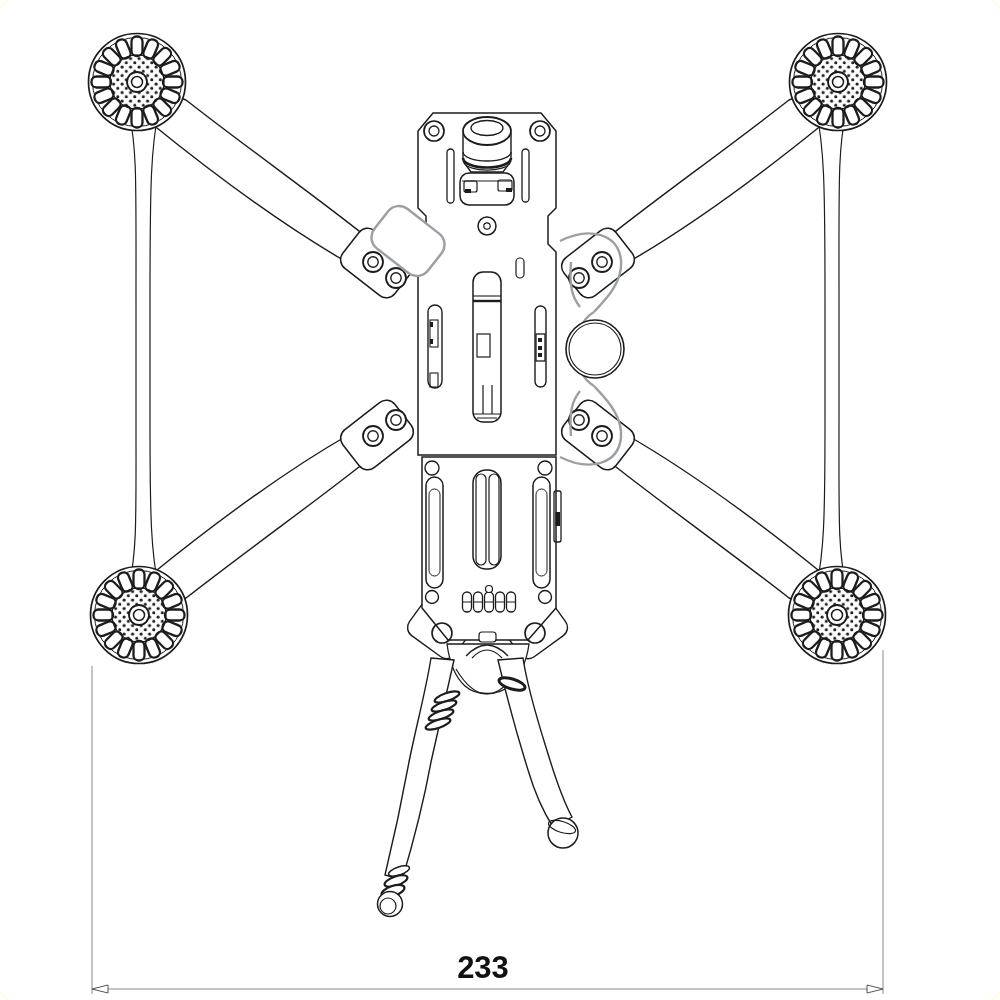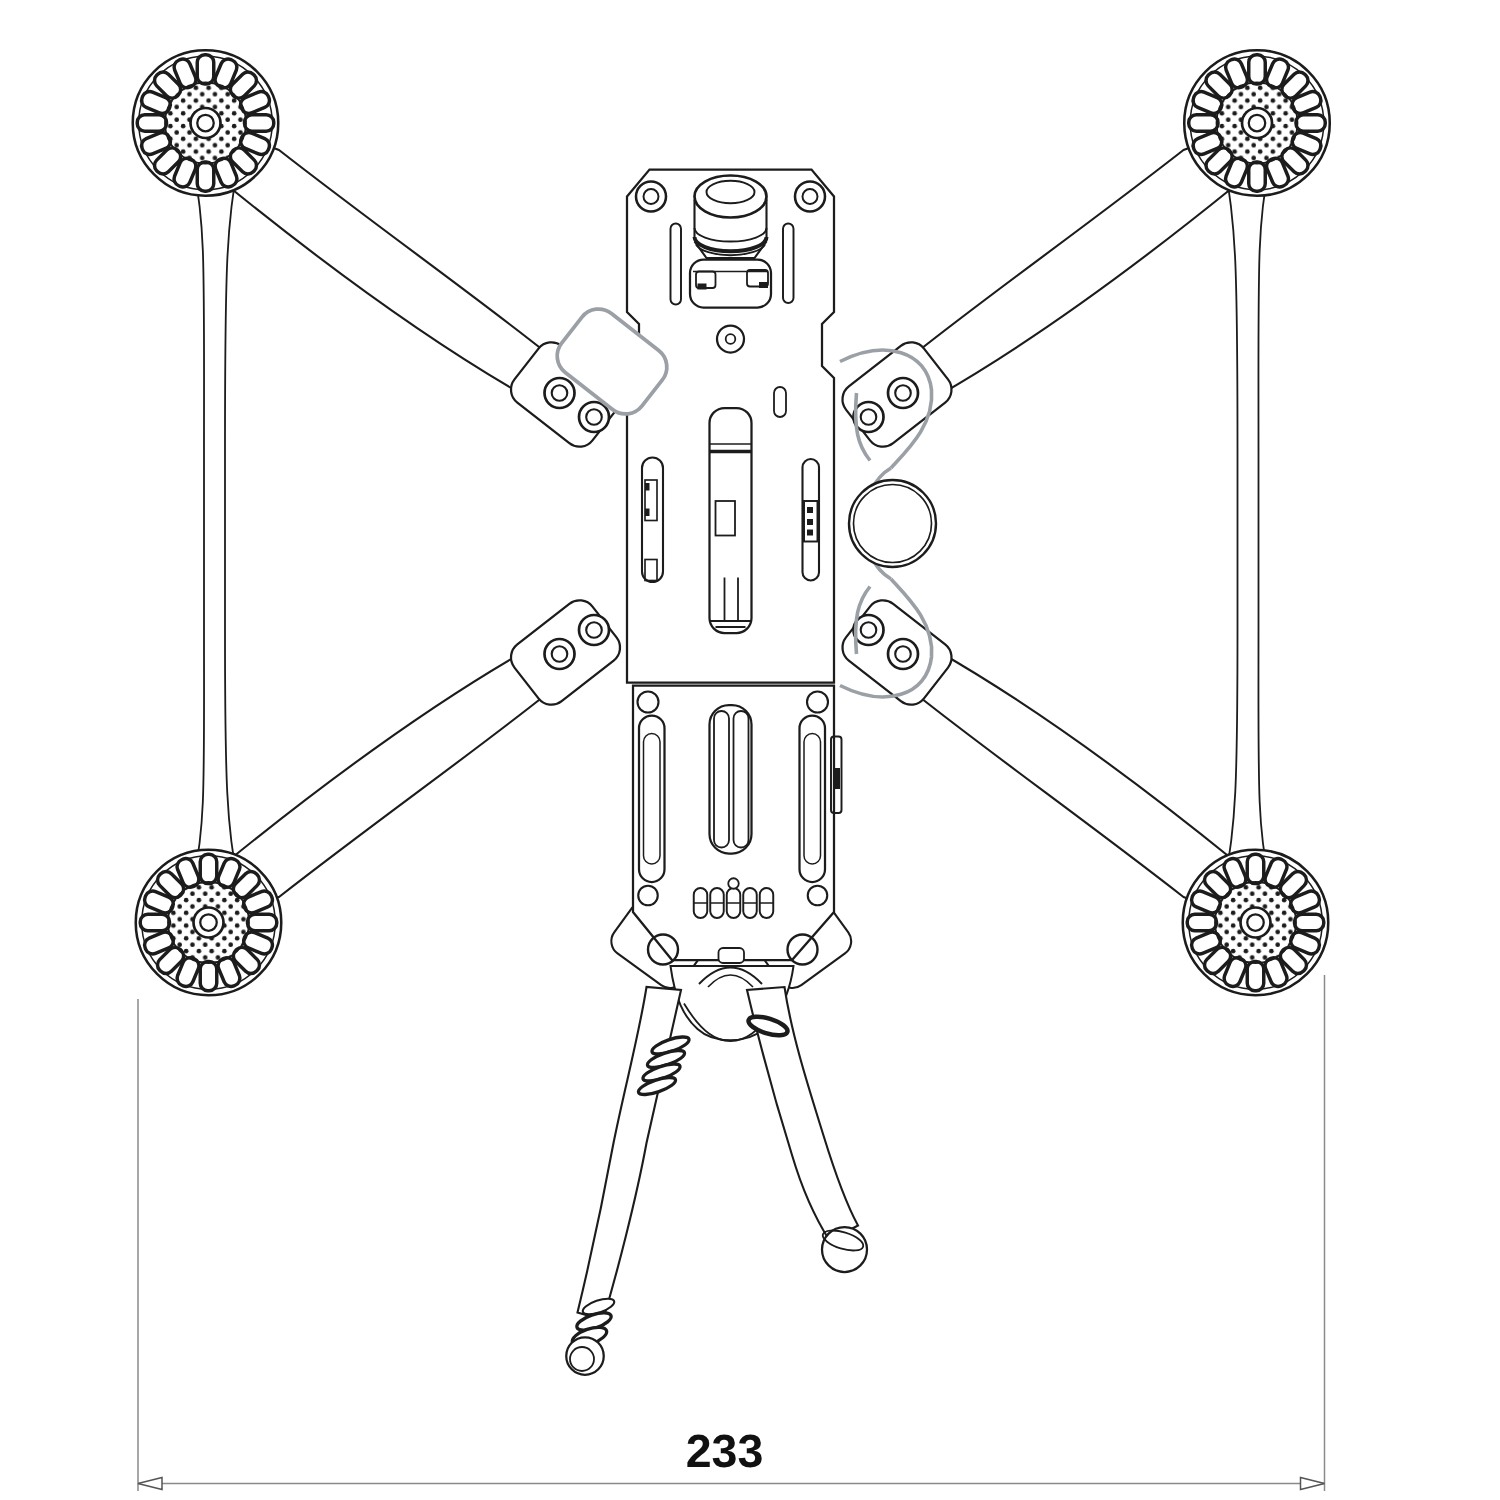--- a/index.html
+++ b/index.html
@@ -1,16 +1,16 @@
 <!DOCTYPE html>
 <html><head>
 <meta charset="utf-8">
 <style>
   html,body{margin:0;padding:0;background:#fff;}
-  .stage{width:1000px;height:1000px;position:relative;background:#fde047;overflow:hidden;}
+  .stage{width:1000px;height:1000px;position:relative;background:#fde047;overflow:hidden;border-radius:10px;}
   svg{display:block;}
   .dim-label{font-family:"Liberation Sans",sans-serif;font-weight:bold;font-size:31px;fill:#111;}
 </style>
 </head>
 <body>
 
 <div class="stage">
 <svg viewBox="0 0 1000 1000" width="1000" height="1000">
   <defs>
     <pattern id="dots" width="8.5" height="8.5" patternUnits="userSpaceOnUse">

